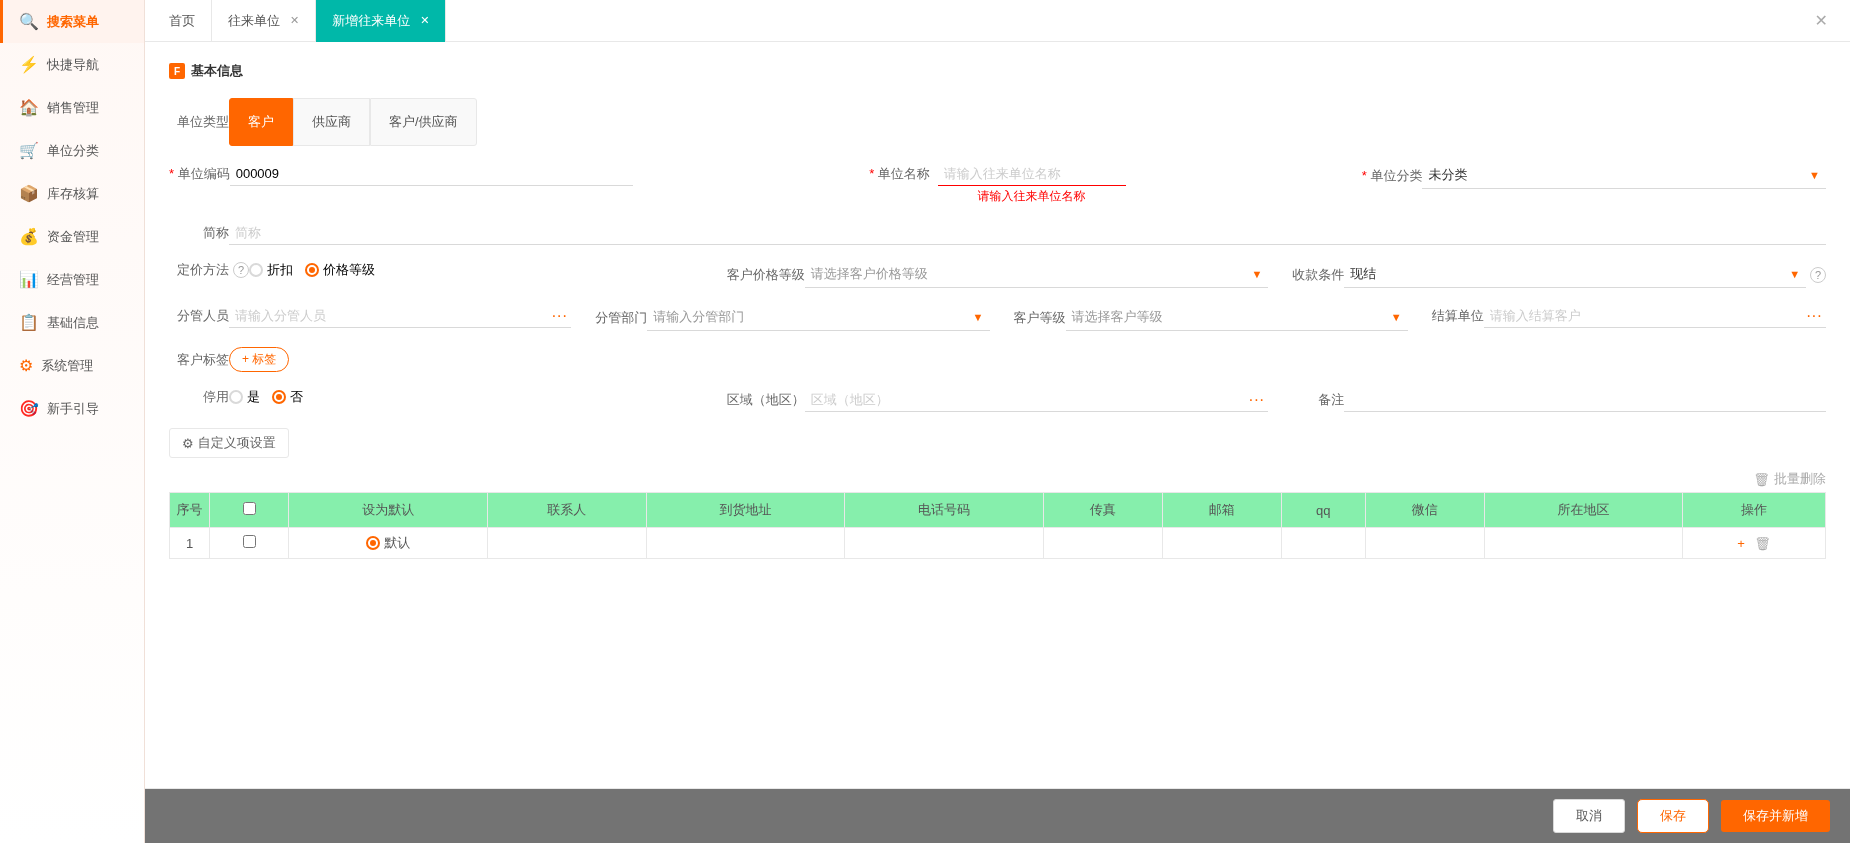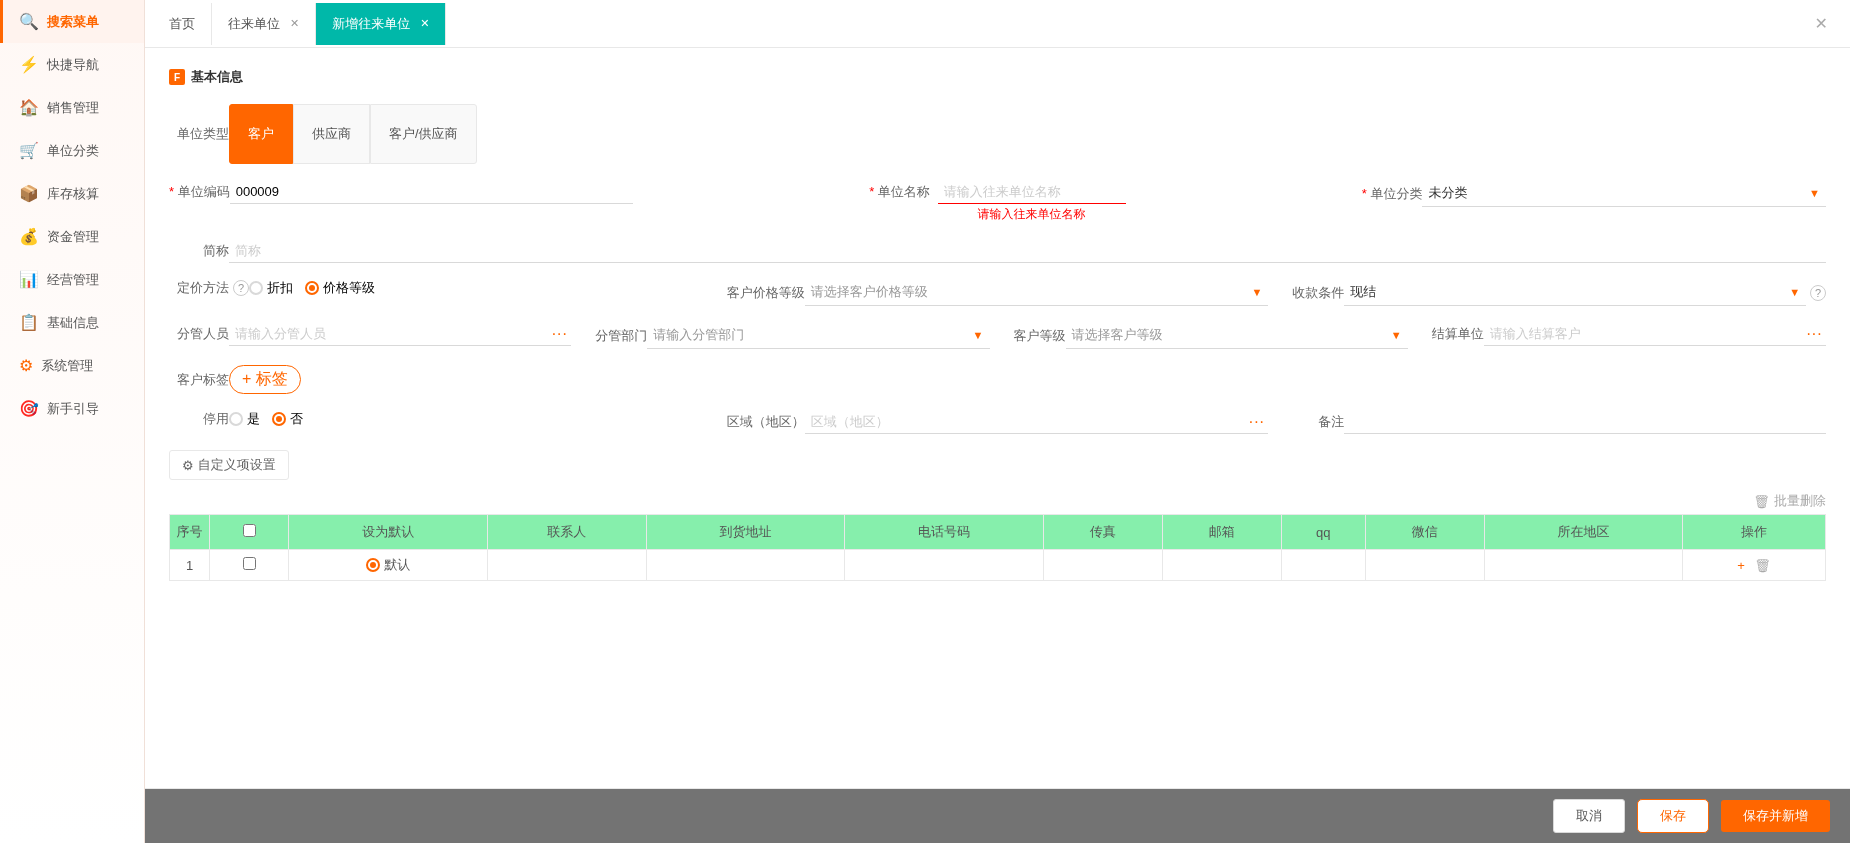--- a/index.html
+++ b/index.html
@@ -40,21 +40,21 @@
       flex-direction: column;
       overflow: hidden;
     }
 
     
     .tab-bar {
       display: flex;
       align-items: center;
       background: #fff;
       border-bottom: 1px solid #e8e8e8;
-      height: 48px;
+      height: 42px;
       padding: 0 8px;
       gap: 0;
     }
     .tab {
       display: flex;
       align-items: center;
       padding: 0 16px;
       height: 42px;
       cursor: pointer;
       color: #555;
@@ -184,21 +184,21 @@
     }
     .form-input-with-btn input::placeholder { color: #ccc; }
     .more-btn { color: #f60; cursor: pointer; font-size: 16px; padding: 0 4px; }
 
     
     .unit-type-group {
       display: flex;
       gap: 0;
     }
     .unit-type-btn {
-      padding: 20px 18px;
+      padding: 14px 18px;
       border: 1px solid #e8e8e8;
       background: #f9f9f9;
       cursor: pointer;
       font-size: 13px;
       color: #555;
     }
     .unit-type-btn.active {
       background: #f60;
       color: #fff;
       border-color: #f60;
@@ -225,21 +225,21 @@
       background: #f60;
     }
 
     
     .tag-btn {
       border: 1px solid #f60;
       color: #f60;
       border-radius: 20px;
       padding: 3px 12px;
       cursor: pointer;
-      font-size: 16px;
+      font-size: 12px;
       background: #fff;
     }
 
     
     .help-icon {
       width: 16px; height: 16px;
       border-radius: 50%;
       border: 1px solid #ccc;
       display: inline-flex;
       align-items: center;

